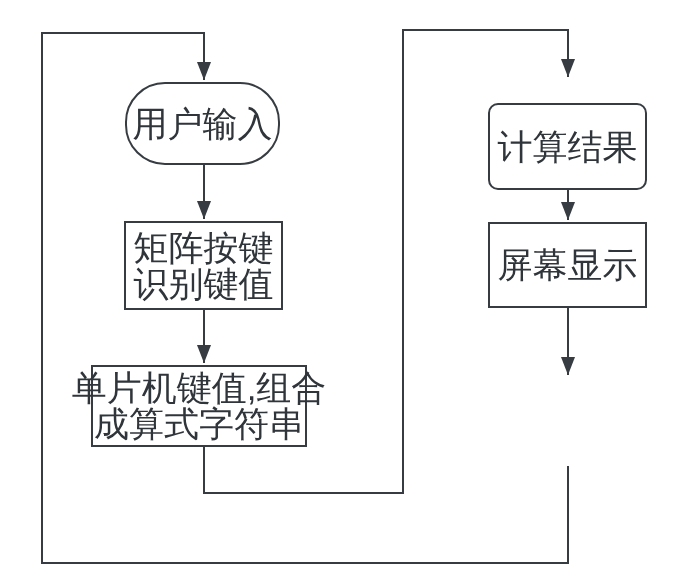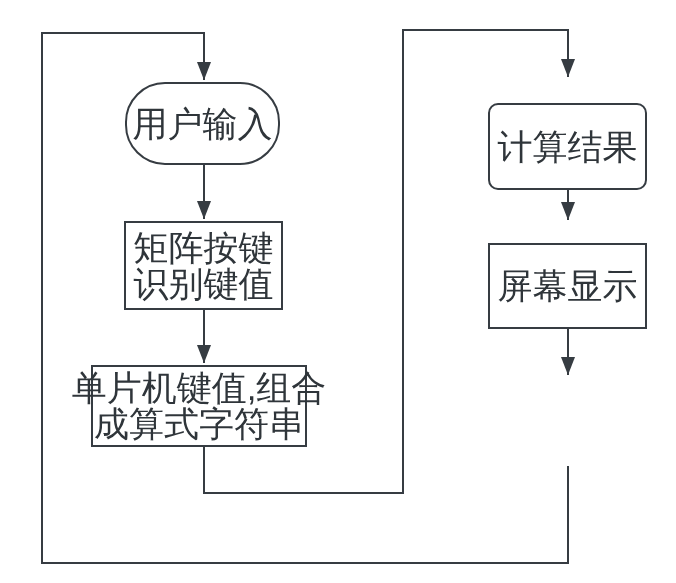--- a/index.html
+++ b/index.html
@@ -45,21 +45,21 @@
     color: var(--text);
     text-align: center;
     white-space: pre;
   }
   .node.terminator { border-radius: 40px; }
   .node.rounded { border-radius: 10px; margin-top: 24px; }
   #node-user-input     { left: 125px; top:  82px; width: 155px; height: 83px; }
   #node-matrix-keypad  { left: 124px; top: 221px; width: 159px; height: 89px; }
   #node-mcu-string     { left:  91px; top: 365px; width: 216px; height: 82px; }
   #node-calc-result    { left: 488px; top:  79px; width: 159px; height: 87px; }
-  #node-screen-display { left: 488px; top: 222px; width: 159px; height: 86px; margin-top: 21px; }
+  #node-screen-display { left: 488px; top: 222px; width: 159px; height: 86px; }
   #node-clear-zero     { left: 488px; top: 377px; width: 159px; height: 89px; }
 </style>
 </head>
 <body>
 
 <div class="canvas">
 
   <svg class="connectors" width="676" height="583" viewBox="0 0 676 583" xmlns="http://www.w3.org/2000/svg">
     <defs>
       <marker id="arrowhead" markerUnits="userSpaceOnUse" markerWidth="20" markerHeight="16" refX="18" refY="7" orient="auto">

